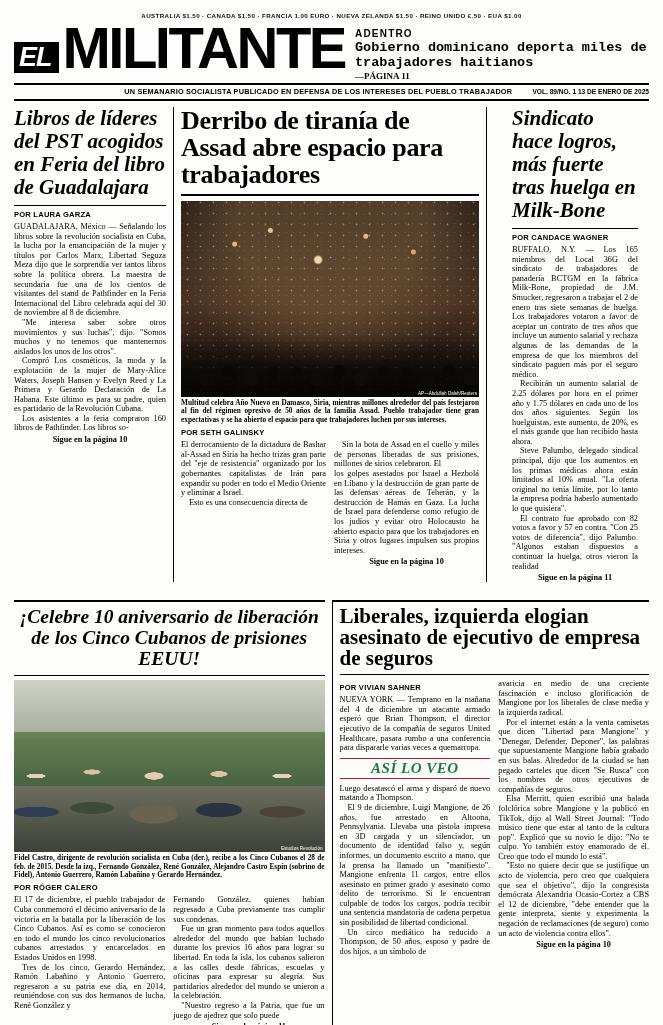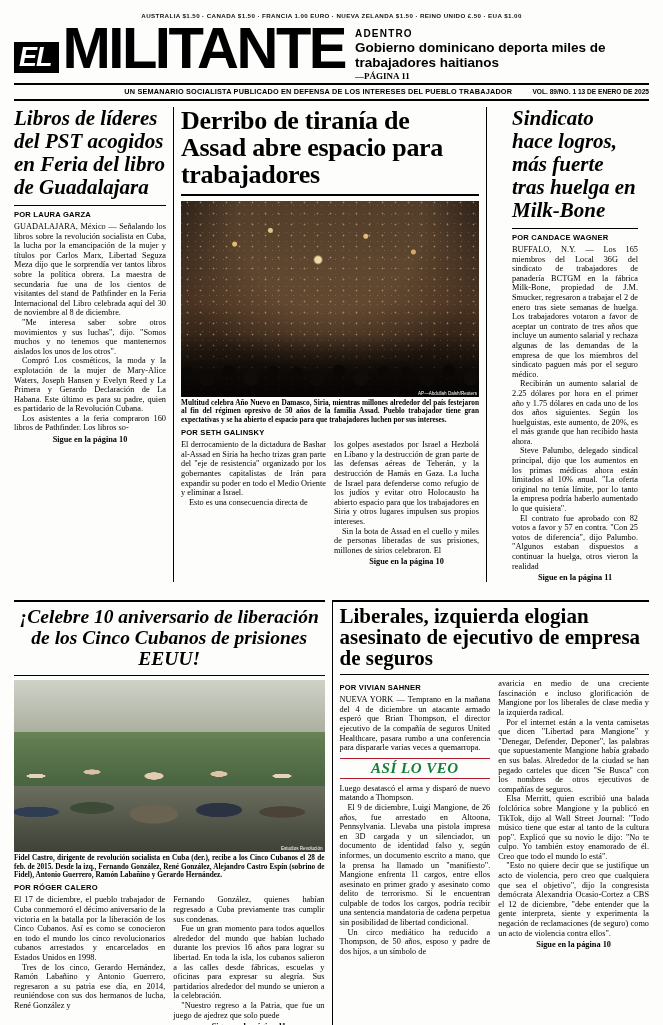--- a/index.html
+++ b/index.html
@@ -72,21 +72,21 @@
   }
   .adentro {
     font-family: "Liberation Sans", sans-serif;
     font-size: 10px;
     font-weight: bold;
     letter-spacing: 1.2px;
     color: #000;
     margin-bottom: 1px;
   }
   .adentro-head {
-    font-family: Liberation Sans, sans-serif;
+    font-family: Liberation Mono, monospace;
     font-weight: bold;
     font-size: 13.5px;
     line-height: 15px;
   }
   .adentro-page {
     text-align: left;
     font-family: "Liberation Serif", serif;
     font-size: 9px;
     font-weight: bold;
     margin-top: 1px;
@@ -362,22 +362,22 @@
       <div class="caption">Multitud celebra Año Nuevo en Damasco, Siria, mientras millones alrededor del país festejaron al fin del régimen opresivo de 50 años de la familia Assad. Pueblo trabajador tiene gran expectativas y se ha abierto el espacio para que trabajadores luchen por sus intereses.</div>
 
       <div class="byline">POR SETH GALINSKY</div>
 
       <div style="display:flex; gap:8px;">
         <div style="width:50%;">
           <p class="body first">El derrocamiento de la dictadura de Bashar al-Assad en Siria ha hecho trizas gran parte del "eje de resistencia" organizado por los gobernantes capitalistas de Irán para expandir su poder en todo el Medio Oriente y eliminar a Israel.</p>
           <p class="body">Esto es una consecuencia directa de</p>
         </div>
         <div style="width:50%;">
+          <p class="body">Sin la bota de Assad en el cuello y miles de personas liberadas de sus prisiones, millones de sirios celebraron. El</p>
           <p class="body first">los golpes asestados por Israel a Hezbolá en Líbano y la destrucción de gran parte de las defensas aéreas de Teherán, y la destrucción de Hamás en Gaza. La lucha de Israel para defenderse como refugio de los judíos y evitar otro Holocausto ha abierto espacio para que los trabajadores en Siria y otros lugares impulsen sus propios intereses.</p>
-          <p class="body">Sin la bota de Assad en el cuello y miles de personas liberadas de sus prisiones, millones de sirios celebraron. El</p>
           <div class="cont">Sigue en la página 10</div>
         </div>
       </div>
     </div>
 
     <div class="col-right vrule" style="padding-left:25px;">
       <h1 class="head-serif-italic">Sindicato hace logros, más fuerte tras huelga en Milk-Bone</h1>
       <div class="rule-thin"></div>
       <div class="byline">POR CANDACE WAGNER</div>
       <p class="body first">BUFFALO, N.Y. — Los 165 miembros del Local 36G del sindicato de trabajadores de panadería BCTGM en la fábrica Milk-Bone, propiedad de J.M. Smucker, regresaron a trabajar el 2 de enero tras siete semanas de huelga. Los trabajadores votaron a favor de aceptar un contrato de tres años que incluye un aumento salarial y rechaza algunas de las demandas de la empresa de que los miembros del sindicato paguen más por el seguro médico.</p>

